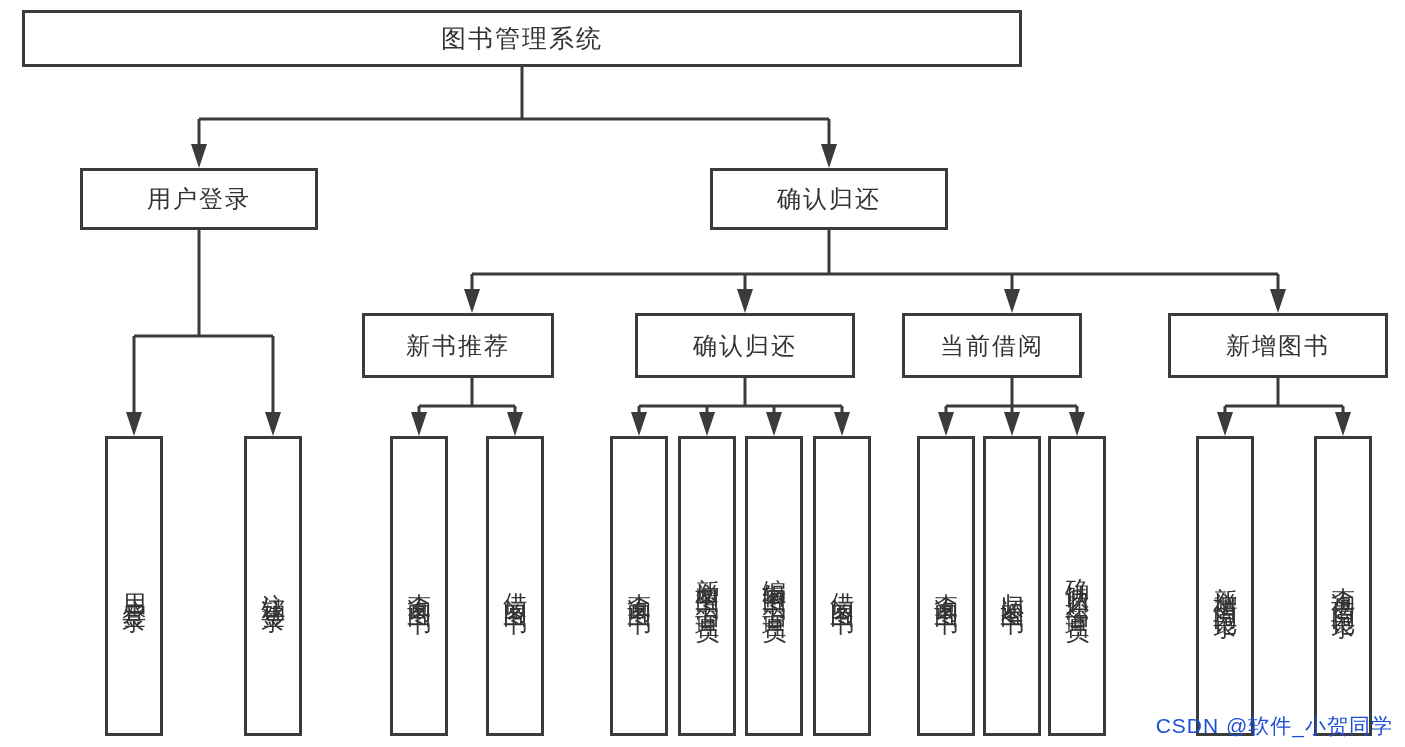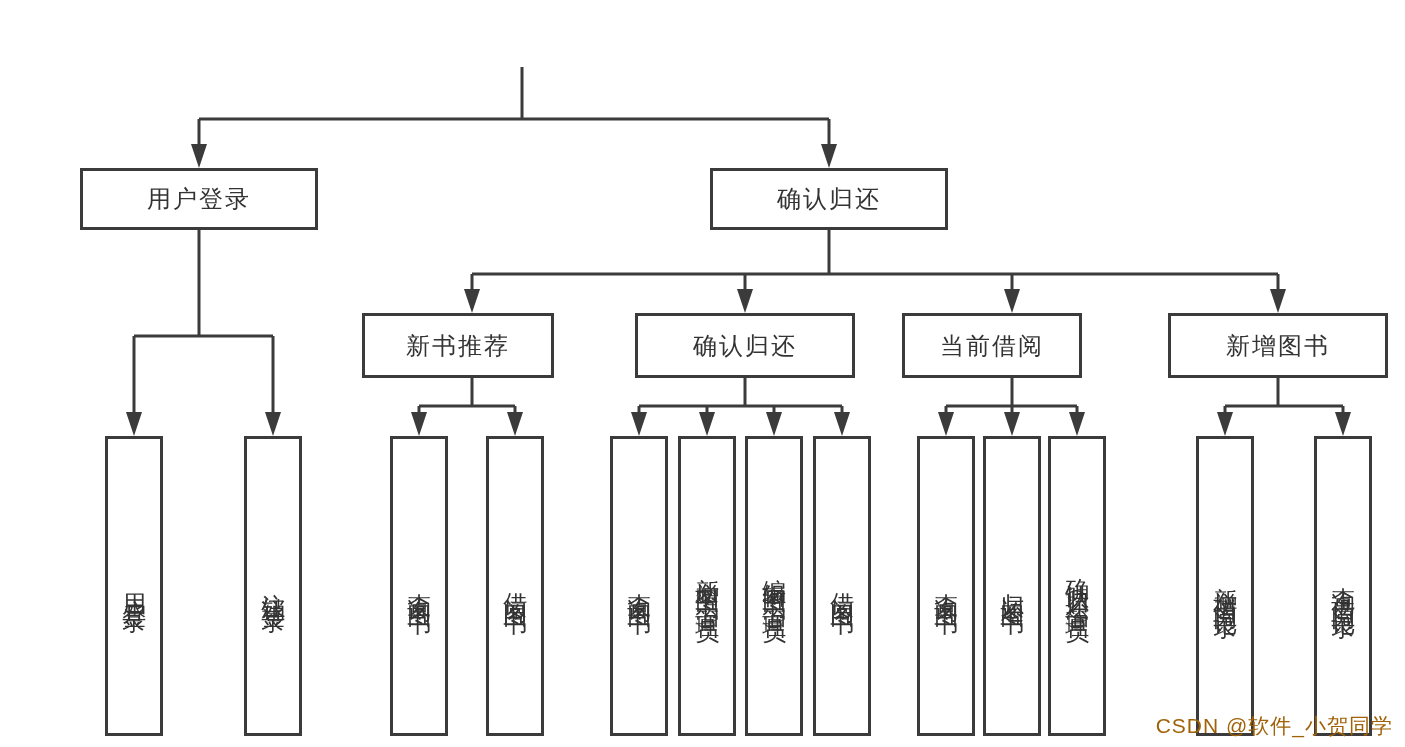--- a/index.html
+++ b/index.html
@@ -45,21 +45,21 @@
     text-orientation: mixed;
     letter-spacing: 6px;
     line-height: 1.1;
     font-size: 24px;
   }
   .watermark {
     position: absolute;
     right: 12px;
     bottom: 7px;
     font-size: 21px;
-    color: #a16207;
+    color: #1d4ed8;
     letter-spacing: 1px;
     white-space: nowrap;
     z-index: 5;
   }
 </style>
 </head>
 <body>
 
 <div class="canvas">
 
@@ -125,20 +125,23 @@
       <polygon points="766,412 782,412 774,436"></polygon>
       <polygon points="834,412 850,412 842,436"></polygon>
       <polygon points="938,412 954,412 946,436"></polygon>
       <polygon points="1004,412 1020,412 1012,436"></polygon>
       <polygon points="1069,412 1085,412 1077,436"></polygon>
       <polygon points="1217,412 1233,412 1225,436"></polygon>
       <polygon points="1335,412 1351,412 1343,436"></polygon>
     </g>
   </svg>
 
+  <div class="box h-box root-box" style="left:22px; top:10px; width:1000px; height:57px;">
+    <span>图书管理系统</span>
+  </div>
 
   <div class="box h-box" style="left:80px; top:168px; width:238px; height:62px;">
     <span>用户登录</span>
   </div>
   <div class="box h-box" style="left:710px; top:168px; width:238px; height:62px;">
     <span>确认归还</span>
   </div>
 
   <div class="box h-box" style="left:362px; top:313px; width:192px; height:65px;">
     <span>新书推荐</span>

